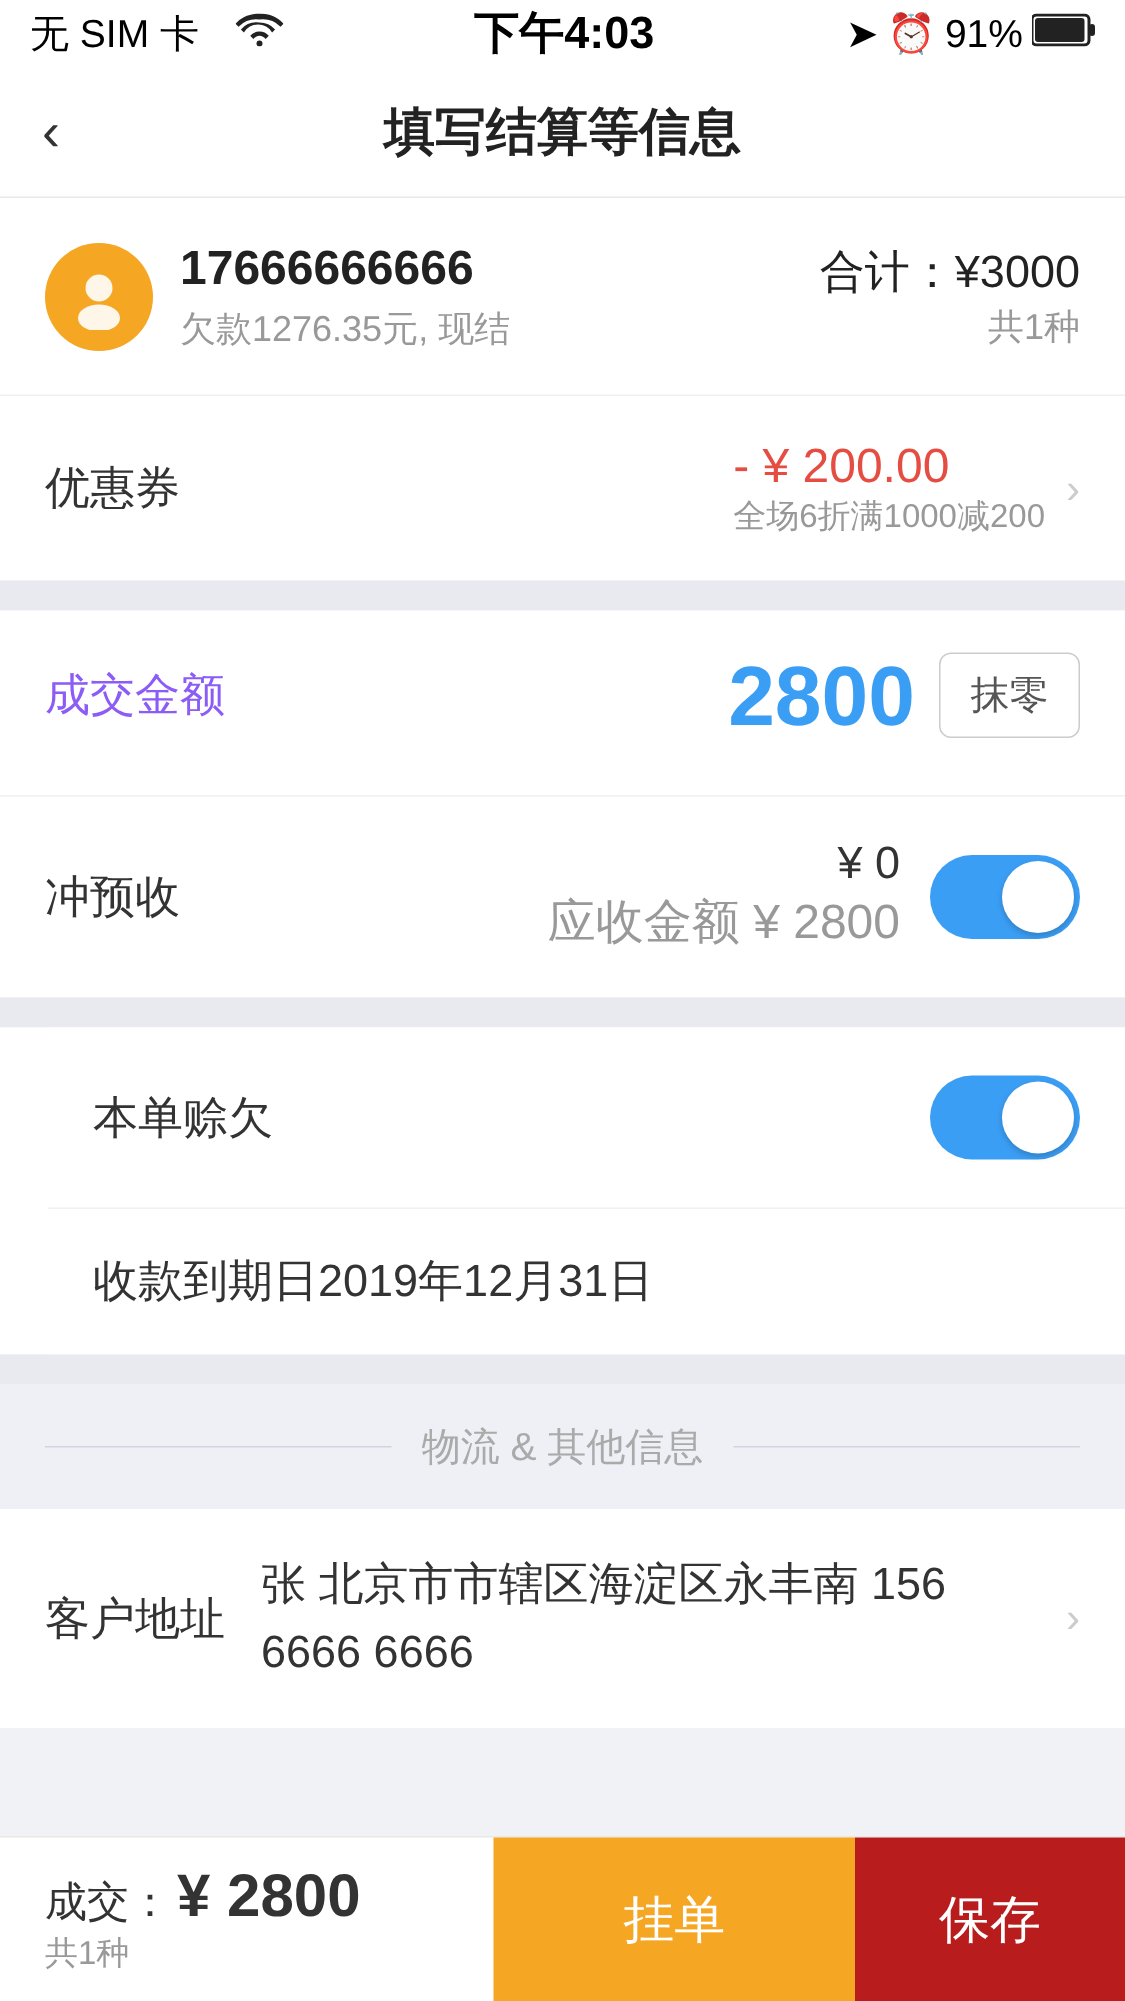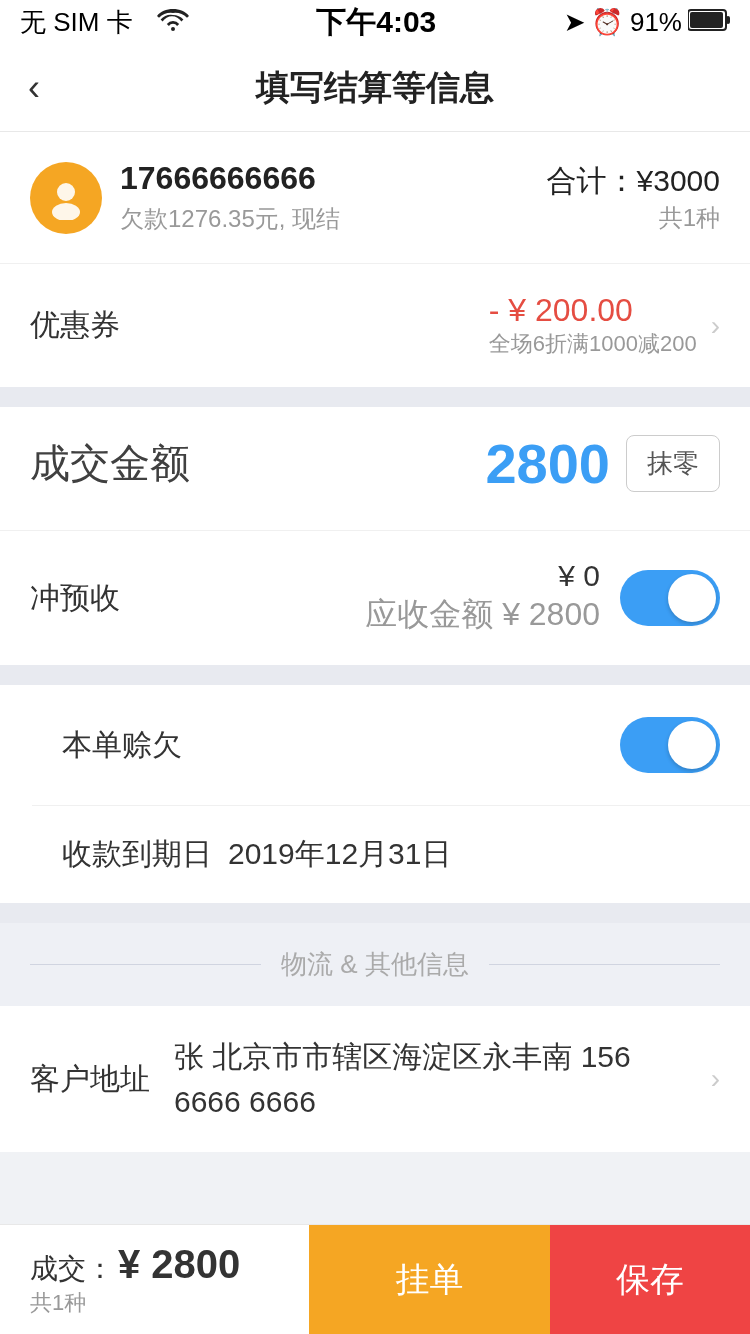--- a/index.html
+++ b/index.html
@@ -100,21 +100,21 @@
     .amount-section {
       background: #fff;
       padding: 28px 30px;
     }
     .amount-row {
       display: flex;
       align-items: center;
       justify-content: space-between;
       margin-bottom: 10px;
     }
-    .amount-label { font-size: 40px; color: #404040; }
+    .amount-label { font-size: 30px; color: #8b5cf6; }
     .amount-value-group { display: flex; align-items: center; gap: 16px; }
     .amount-value { font-size: 56px; font-weight: 600; color: #3b9ef5; line-height: 1; }
     .round-btn {
       border: 1px solid #ccc;
       border-radius: 8px;
       padding: 10px 20px;
       font-size: 26px;
       color: #555;
       background: #fff;
       cursor: pointer;
@@ -163,21 +163,20 @@
       justify-content: space-between;
     }
     .debit-label { font-size: 30px; color: #333; }
 
     
     .duedate-row {
       background: #fff;
       padding: 28px 30px;
       display: flex;
       align-items: center;
-      gap: 16px;
       border-top: 1px solid #f0f0f0;
     }
     .duedate-label { font-size: 30px; color: #333; }
     .duedate-value { font-size: 30px; color: #333; }
 
     
     .logistics-divider {
       background: #eef0f5;
       padding: 24px 30px;
       display: flex;
@@ -225,22 +224,22 @@
     .bottom-amount { font-size: 40px; font-weight: 600; color: #333; }
     .bottom-count { font-size: 22px; color: #999; }
     .bottom-btn-hang {
       width: 241px;
       background: #f5a623;
       display: flex; align-items: center; justify-content: center;
       font-size: 34px; font-weight: 500; color: #fff;
       cursor: pointer;
     }
     .bottom-btn-save {
-      width: 200px;
-      background: #ef4444;
+      width: 180px;
+      background: #b91c1c;
       display: flex; align-items: center; justify-content: center;
       font-size: 34px; font-weight: 500; color: #fff;
       cursor: pointer;
     }
   </style>
 </head>
 <body>
 
 <div class="status-bar">
   <div class="status-left">

